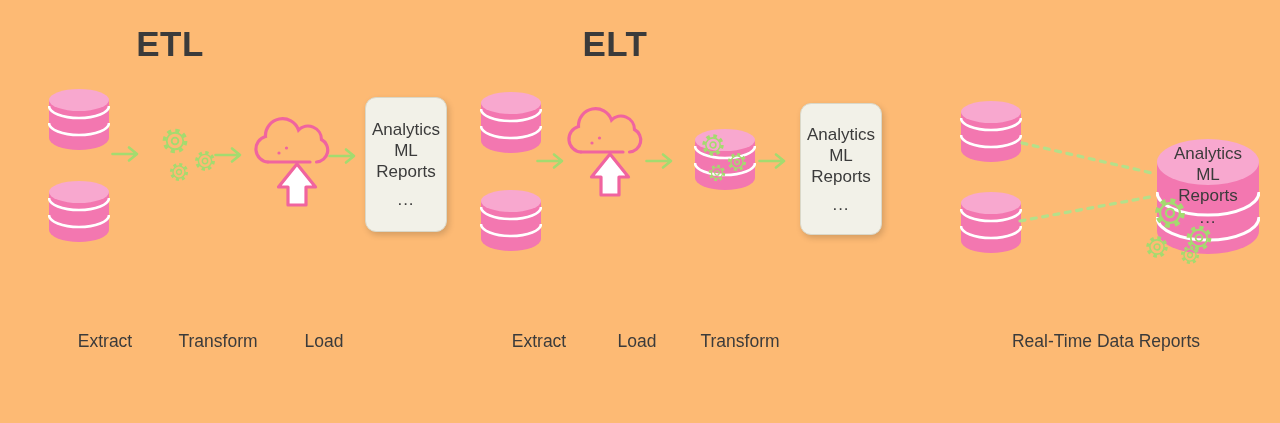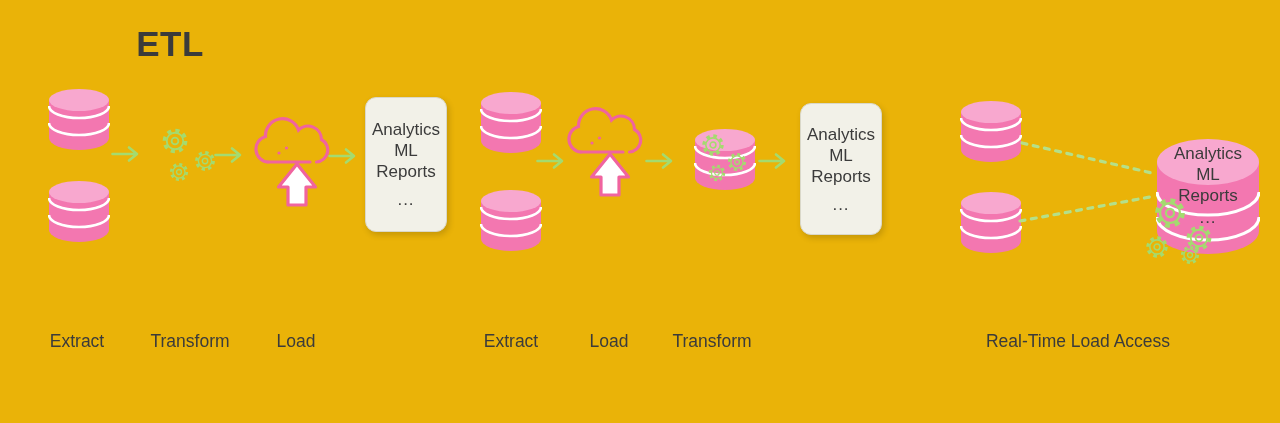--- a/index.html
+++ b/index.html
@@ -1,27 +1,27 @@
 <!DOCTYPE html>
 <html style="--pink: #F377B0; --pinkLight: #F8A8CF; --pinkOutline: #F0649F; --green: #A4DB6F; --greenLight: #B4E08A; --boxBg: #F2F1E8; --boxBorder: #DAD8C9; --textDark: #3B3B3B;"><head>
 <meta charset="utf-8">
 <style>
   html,body { margin:0; padding:0; background:#ffffff; }
   .canvas {
-    position:relative; width:1280px; height:423px; background:#eab308;
+    position:relative; width:1280px; height:423px; background:#fdba74;
     font-family:"Liberation Sans", sans-serif; overflow:hidden;
   }
   .title {
     position:absolute; top:24px; transform:translateX(-50%);
     font-size:35px; font-weight:bold; color:var(--textDark,#3a3a3a);
     letter-spacing:0.5px; white-space:nowrap;
   }
   .lbl {
     position:absolute; top:331px; transform:translateX(-50%);
-    font-size:17.5px; color:var(--textDark,#3a3a3a); white-space:nowrap;
+    font-size:17.5px; color:var(--textDark,#3a3a3a); white-space:nowrap;margin-left:28px;
   }
   .out-box {
     position:absolute; background:var(--boxBg,#f2f1e8);
     border:1px solid var(--boxBorder,#dad8c9); border-radius:11px;
     box-shadow:2px 3px 6px rgba(0,0,0,0.16);
     display:flex; flex-direction:column; align-items:center; justify-content:center;
     font-size:17px; line-height:21px; color:var(--textDark,#3a3a3a); text-align:center;
   }
   .out-box .dots { margin-top:7px; letter-spacing:1px; }
   .bigdb-text {
@@ -103,20 +103,21 @@
     <span>Analytics</span>
     <span>ML</span>
     <span>Reports</span>
     <span class="dots">...</span>
   </div>
 
   <div class="lbl" style="left:77px">Extract</div>
   <div class="lbl" style="left:190px">Transform</div>
   <div class="lbl" style="left:296px">Load</div>
 
+  <div class="title" style="left:615px">ELT</div>
 
   <svg class="icon" style="left:480px;top:91px" width="62" height="64">
       <use href="#sym-db"></use>
     </svg>
   <svg class="icon" style="left:480px;top:189px" width="62" height="64">
       <use href="#sym-db"></use>
     </svg>
 
   <svg class="icon" style="left:536px;top:152px" width="30" height="18">
       <use href="#sym-arrow"></use>
@@ -178,15 +179,15 @@
     <div class="dots">...</div>
   </div>
 
   <svg class="icon" style="left:1140px;top:193px" width="84" height="72" viewBox="0 0 84 72">
     <use href="#sym-gear" x="12" y="2" width="36" height="36"></use>
     <use href="#sym-gear" x="44" y="30" width="30" height="30"></use>
     <use href="#sym-gear" x="4" y="41" width="26" height="26"></use>
     <use href="#sym-gear" x="39" y="51" width="22" height="22"></use>
   </svg>
 
-  <div class="lbl" style="left:1078px">Real-Time Load Access</div>
+  <div class="lbl" style="left:1078px">Real-Time Data Reports</div>
 
 </div>
 
 </body></html>

